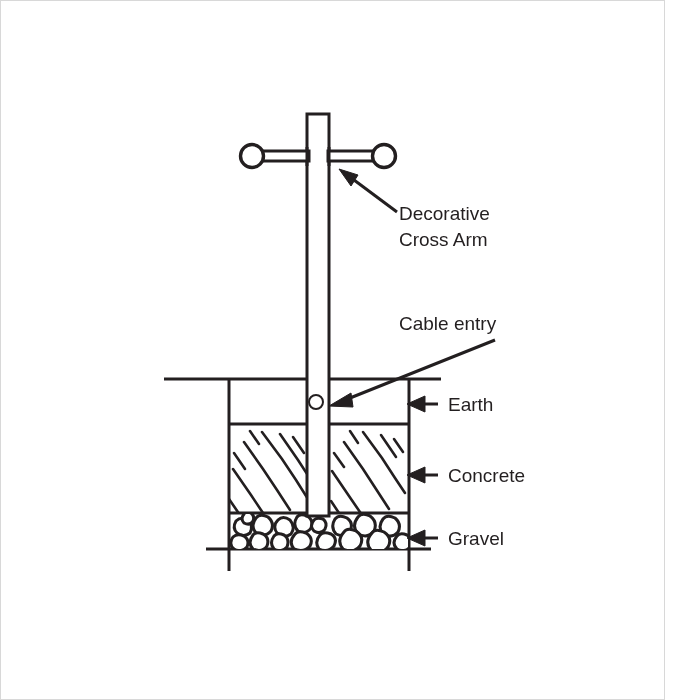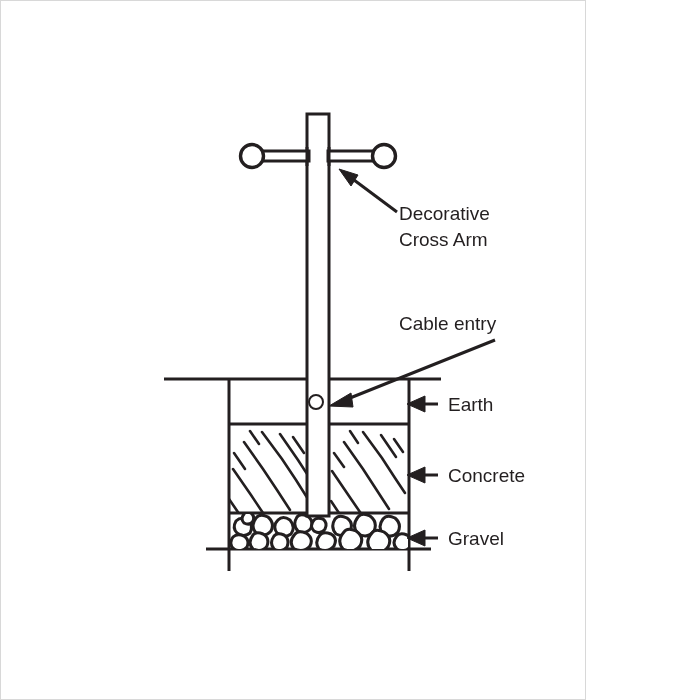--- a/index.html
+++ b/index.html
@@ -6,21 +6,21 @@
   html, body {
     margin: 0;
     padding: 0;
     background: #ffffff;
   }
   body {
     font-family: "Liberation Sans", sans-serif;
   }
   #page {
     position: relative;
-    width: 586px;
+    width: 665px;
     height: 700px;
     background: #fca5a5;
     box-sizing: border-box;
     border: 1px solid #d8d8d8;
     overflow: hidden;
   }
   #diagram {
     position: absolute;
     left: 0;
     top: 0;

